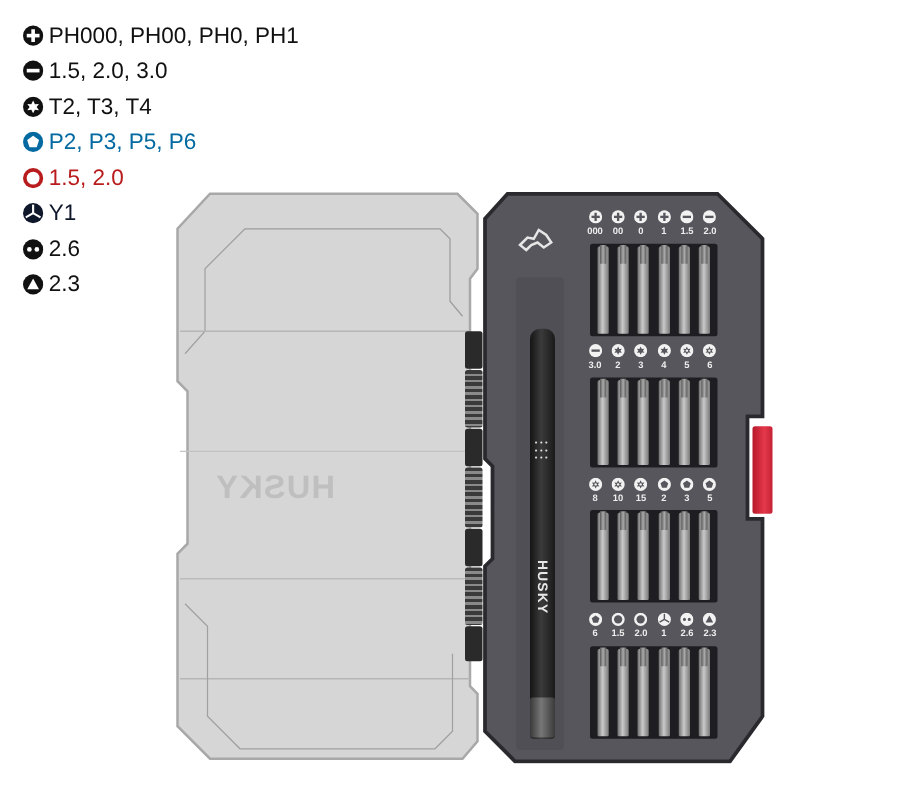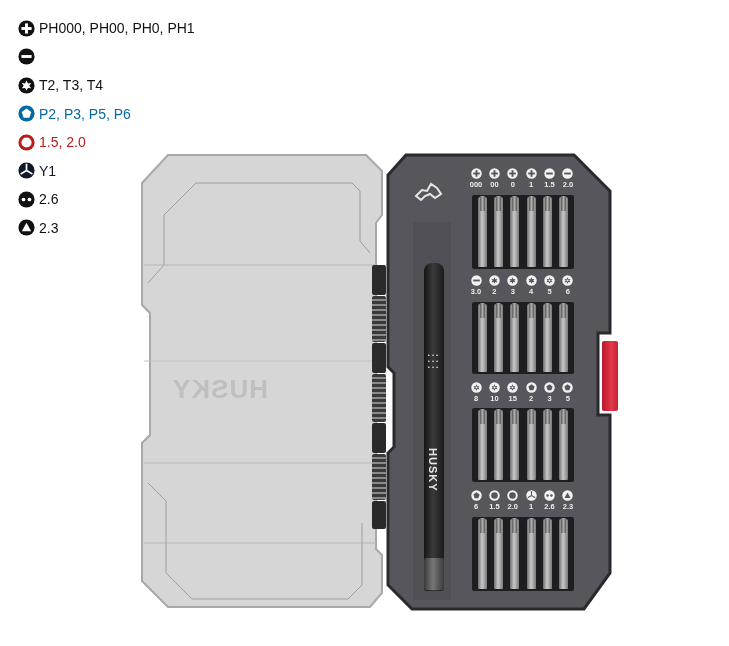--- a/index.html
+++ b/index.html
@@ -1,18 +1,18 @@
 <!DOCTYPE html>
 <html><head>
 <meta charset="utf-8">
 <style>
   html,body{margin:0;padding:0;}
   body{width:729px;height:646px;background:#ffffff;position:relative;overflow:hidden;font-family:"Liberation Sans",sans-serif;}
   .legend{position:absolute;left:18px;top:14px;}
-  .legend-row{display:flex;align-items:center;height:28.5px;font-size:14px;color:#111;}
+  .legend-row{display:flex;align-items:center;height:28.5px;font-size:18px;color:#111;}
   .legend-icon{width:17px;height:17px;margin-right:4px;flex:none;}
   
   .lid{position:absolute;left:138px;top:153px;width:246px;height:456px;}
   .hinge{position:absolute;left:372px;width:14px;background:#2a2a2a;border-radius:2px;}
   .hinge.light{background:repeating-linear-gradient(#3a3a3a 0 3px,#8a8a8a 3px 5px);}
   
   .base{position:absolute;left:384px;top:153px;width:230px;height:458px;}
   .latch{position:absolute;left:602px;top:341px;width:16px;height:70px;background:linear-gradient(90deg,#b81a2b,#e3384a 60%,#c42235);border-radius:2px;}
   .driver-well{position:absolute;left:413px;top:222px;width:38px;height:378px;background:#4f4f55;border-radius:3px;}
   .driver{position:absolute;left:424px;top:263px;width:20px;height:328px;background:linear-gradient(90deg,#151515,#3a3a3a 45%,#1a1a1a);border-radius:8px 8px 3px 3px;}
@@ -82,20 +82,21 @@
   <div class="legend-row" style="--bg:#fff;color:#111">
     <svg class="legend-icon">
         <use href="#sym-phillips"></use>
       </svg>
     <span>PH000, PH00, PH0, PH1</span>
   </div>
   <div class="legend-row" style="--bg:#fff;color:#111">
     <svg class="legend-icon">
         <use href="#sym-slotted"></use>
       </svg>
+    <span>1.5, 2.0, 3.0</span>
   </div>
   <div class="legend-row" style="--bg:#fff;color:#111">
     <svg class="legend-icon">
         <use href="#sym-torx"></use>
       </svg>
     <span>T2, T3, T4</span>
   </div>
   <div class="legend-row" style="--bg:#fff;color:#0369a1">
     <svg class="legend-icon">
         <use href="#sym-penta"></use>

